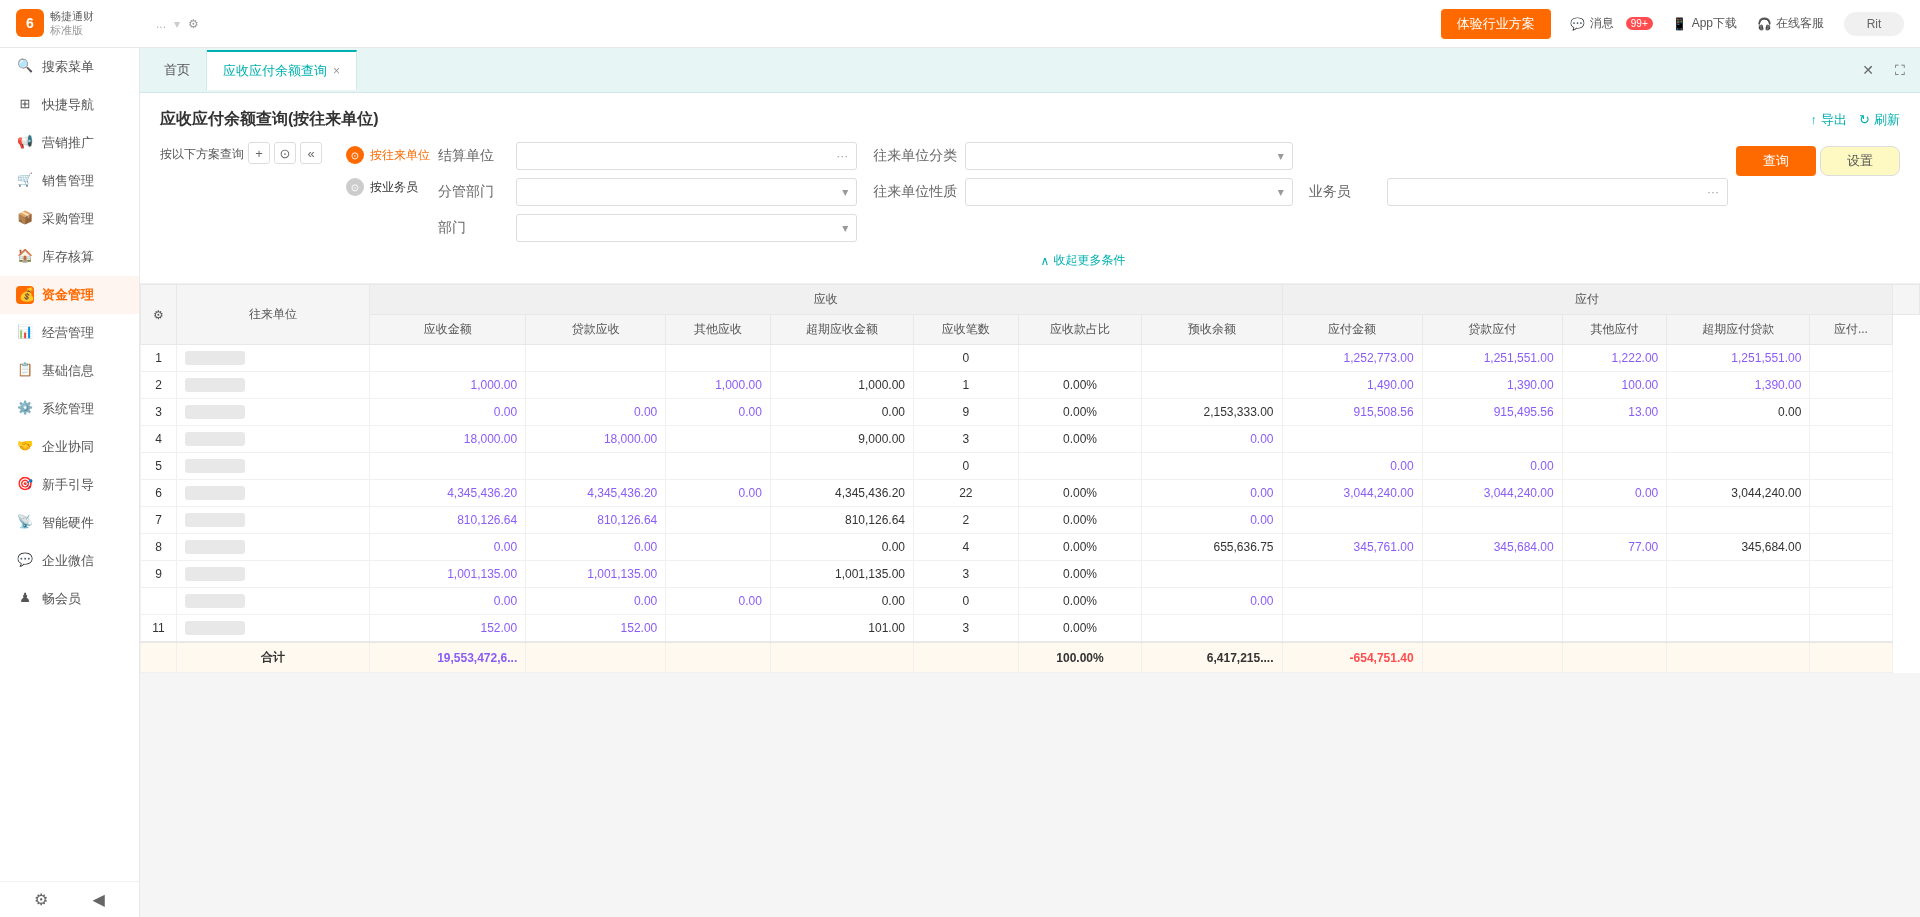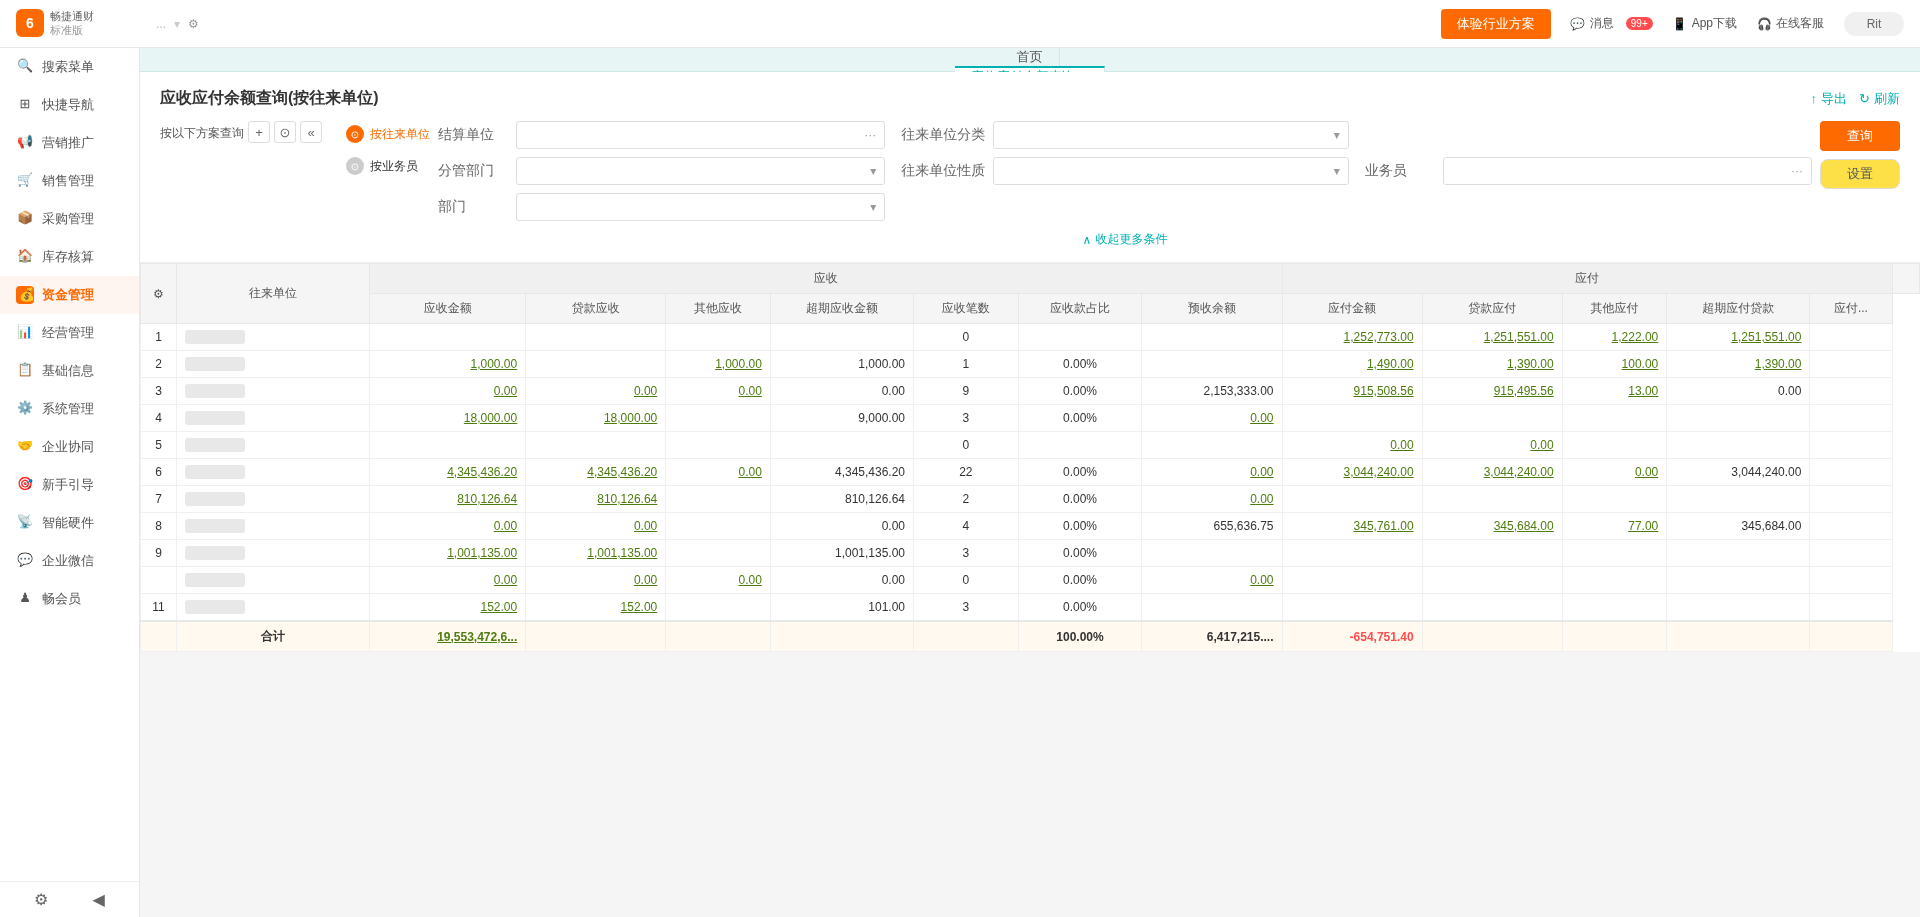--- a/index.html
+++ b/index.html
@@ -121,24 +121,23 @@
       display: flex;
       flex-direction: column;
       overflow: hidden;
     }
 
     
     .tab-bar {
       background: #e8f5f5;
       display: flex;
       align-items: center;
-      height: 24px;
+      height: 45px;
       padding: 0 8px;
       border-bottom: 1px solid #d0e8e8;
-      flex-direction: column;
     }
     .tab-item {
       padding: 0 16px;
       height: 40px;
       display: flex;
       align-items: center;
       gap: 6px;
       cursor: pointer;
       color: #555;
       font-size: 13px;
@@ -295,36 +294,35 @@
       color: #fff;
       border: none;
       border-radius: 4px;
       padding: 6px 20px;
       font-size: 13px;
       cursor: pointer;
       font-family: inherit;
       width: 80px;
     }
     .set-btn {
-      background: #fde047;
+      background: #fef9c3;
       color: #555;
       border: 1px solid #ddd;
       border-radius: 8px;
       padding: 5px 20px;
       font-size: 13px;
       cursor: pointer;
       font-family: inherit;
       width: 80px;
       margin-top: 4px;
     }
 
     
     .filter-side {
       display: flex;
-      flex-direction: column;
       align-items: flex-end;
       justify-content: flex-start;
       gap: 4px;
       padding-left: 8px;
     }
 
     
     .table-container {
       background: #fff;
       margin: 0;
@@ -347,22 +345,21 @@
     .data-table td {
       border: 1px solid #f0f0f0;
       padding: 6px 8px;
       text-align: right;
       color: #333;
       white-space: nowrap;
     }
     .data-table td.center { text-align: center; }
     .data-table td.left { text-align: left; }
     .data-table td.linked {
-      color: #4d7c0f;
-      text-decoration: underline;
+      color: #8b5cf6;
       cursor: pointer;
     }
     .data-table .th-group {
       background: #f0f0f0;
     }
     .masked {
       background: #e8e8e8;
       border-radius: 3px;
       color: transparent;
       user-select: none;

